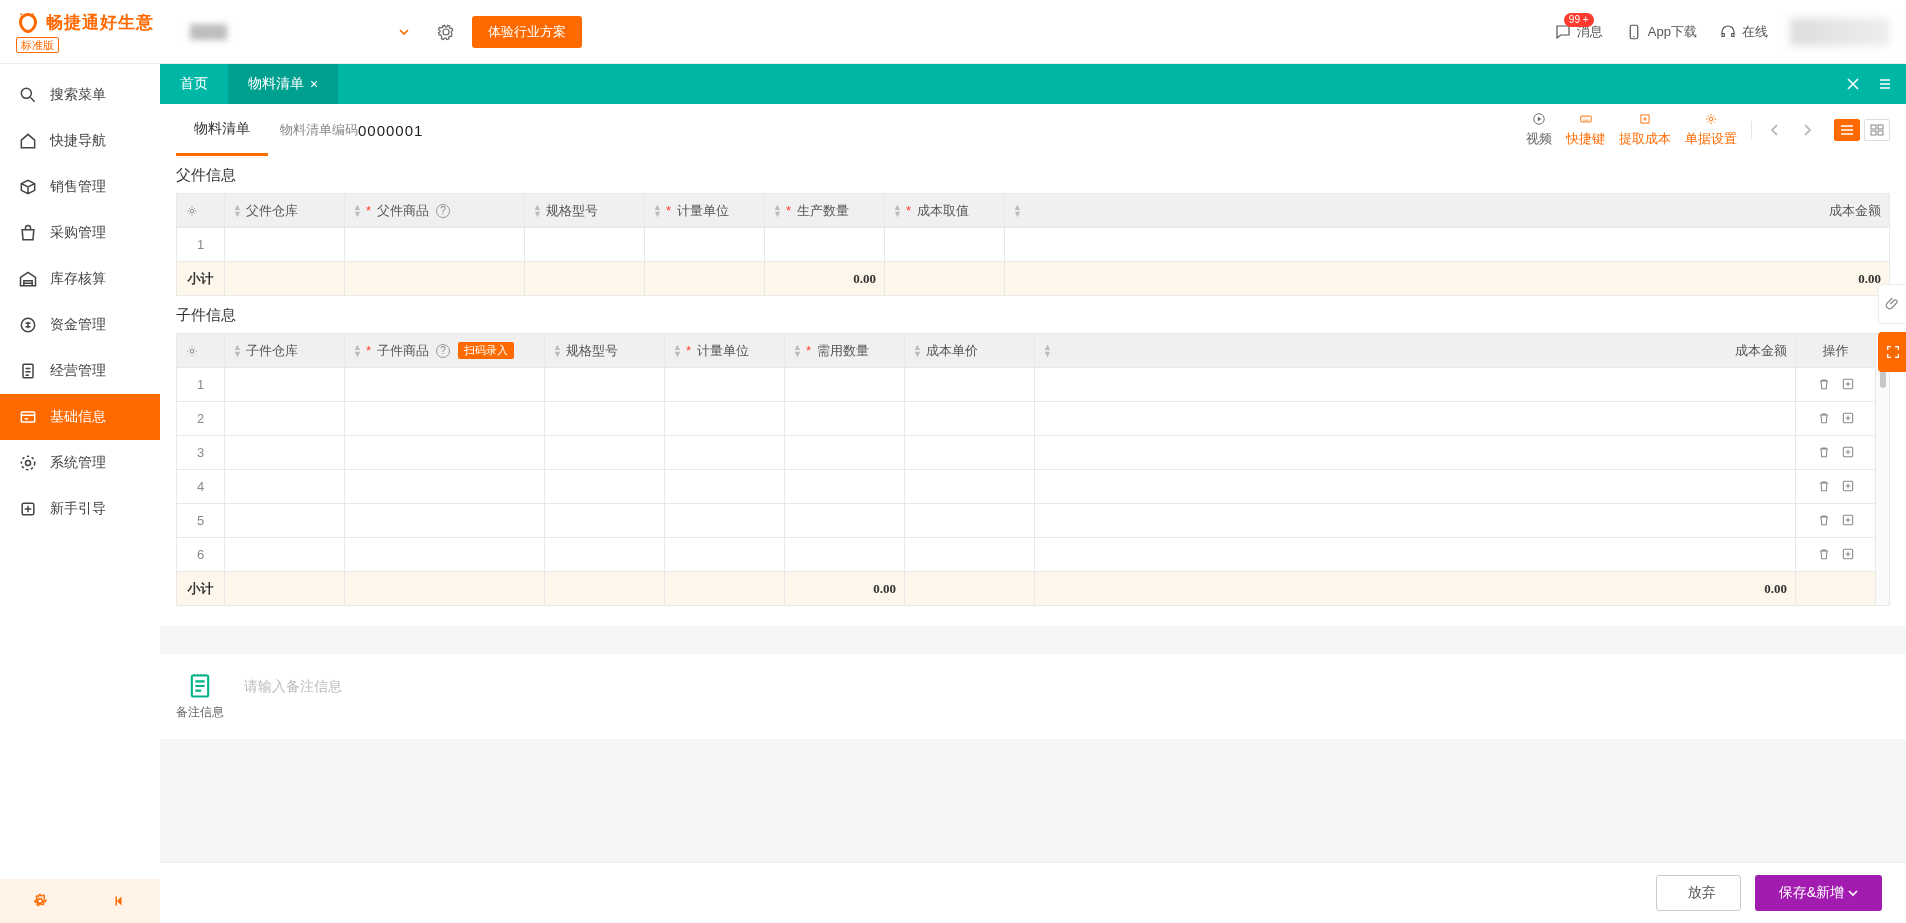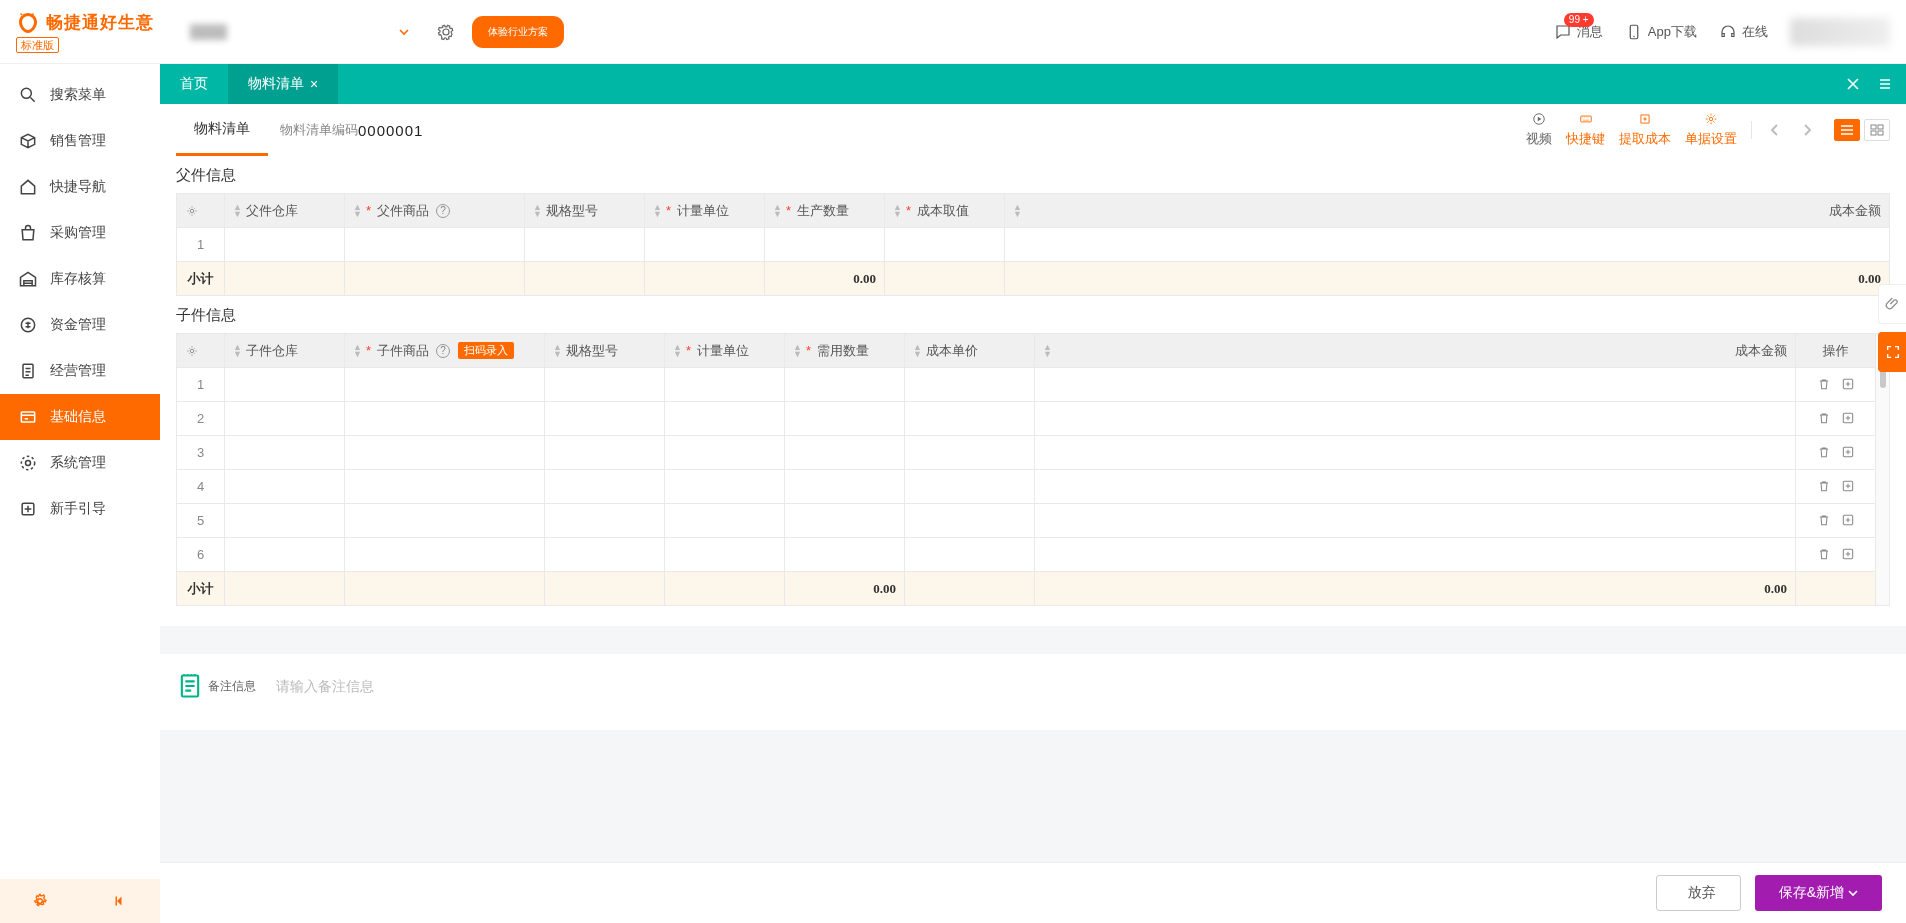--- a/index.html
+++ b/index.html
@@ -9,21 +9,21 @@
 .top-header { height: 64px; display: flex; align-items: center; padding: 0 16px; border-bottom: 1px solid #eee; background: #fff; position: relative; }
 .logo-wrap { display: flex; flex-direction: column; align-items: flex-start; gap: 2px; margin-right: 20px; width: 144px; }
 .logo-line { display: flex; align-items: center; gap: 6px; }
 .logo-mark { width: 24px; height: 24px; }
 .logo-text { color: #ff6a00; font-weight: 700; font-size: 17px; letter-spacing: 1px; }
 .logo-edition { border: 1px solid #ff6a00; color: #ff6a00; font-size: 11px; padding: 0 4px; border-radius: 2px; line-height: 14px; }
 .org-select { display: flex; align-items: center; gap: 8px; width: 240px; height: 32px; padding: 0 10px; background: #fff; cursor: pointer; }
 .org-name { flex: 1; color: #bbb; filter: blur(3px); }
 .org-caret { color: #ff6a00; }
 .gear-btn { width: 32px; height: 32px; display: flex; align-items: center; justify-content: center; cursor: pointer; color: #666; margin: 0 10px; }
-.experience-btn { background: #ff6a00; color: #fff; border: none; padding: 0 16px; height: 32px; border-radius: 11px; cursor: pointer; font-size: 10px; }
+.experience-btn { background: #ff6a00; color: #fff; border: none; padding: 0 16px; height: 32px; border-radius: 3px; cursor: pointer; font-size: 13px; }
 .header-right { margin-left: auto; display: flex; align-items: center; gap: 22px; }
 .hr-item { display: flex; align-items: center; gap: 5px; cursor: pointer; color: #555; position: relative; font-size: 13px; }
 .hr-icon { width: 18px; height: 18px; }
 .badge { position: absolute; top: -10px; left: 10px; background: #ff3b30; color: #fff; font-size: 10px; padding: 0 5px; border-radius: 8px; line-height: 14px; white-space: nowrap; }
 .avatar-blur { width: 100px; height: 28px; filter: blur(4px); background: linear-gradient(90deg,#ddd,#eee); border-radius: 4px; }
 
 
 .workspace { display: flex; height: calc(100vh - 64px); }
 
 
@@ -83,21 +83,21 @@
 .ops-cell { width: 80px; text-align: center !important; }
 .op-btn { width: 18px; height: 18px; display: inline-flex; align-items: center; justify-content: center; cursor: pointer; color: #888; margin: 0 3px; }
 
 .child-grid-wrap { display: flex; }
 .child-grid-wrap .grid-main { flex: 1; }
 .vscroll-stub { width: 14px; border: 1px solid #e9e9e9; border-left: none; background: #fafafa; display: flex; align-items: flex-start; justify-content: center; padding-top: 4px; }
 .vscroll-stub .thumb { width: 6px; height: 50px; background: #c8c8c8; border-radius: 3px; }
 
 
 .remark-panel { display: flex; align-items: flex-start; gap: 20px; padding: 18px 16px; margin-top: 16px; background: #fff; border-top: 12px solid #f5f6f7; }
-.remark-icon-wrap { display: flex; flex-direction: row; align-items: center; gap: 4px; color: #666; font-size: 12px; }
+.remark-icon-wrap { display: flex; flex-direction: column; align-items: center; gap: 4px; color: #666; font-size: 12px; }
 .remark-icon { width: 28px; height: 28px; color: #00b488; }
 .remark-text { flex: 1; border: none; resize: none; outline: none; font-size: 14px; min-height: 40px; padding-top: 6px; }
 .remark-text::placeholder { color: #bbb; }
 
 
 .footer-bar { height: 60px; background: #fff; display: flex; align-items: center; justify-content: flex-end; padding: 0 24px; gap: 14px; margin-top: auto; box-shadow: 0 -1px 0 #eee; }
 .btn { height: 36px; padding: 0 24px; border-radius: 3px; font-size: 14px; cursor: pointer; display: inline-flex; align-items: center; gap: 4px; }
 .btn-outline { border: 1px solid #ccc; background: #fff; color: #555; padding-left: 31px; }
 .btn-primary { border: none; background: #a21caf; color: #fff; }
 
@@ -173,32 +173,32 @@
             <svg viewBox="0 0 24 24" width="20" height="20">
               <circle cx="10" cy="10" r="6" fill="none" stroke="currentColor" stroke-width="1.8"></circle>
               <path stroke="currentColor" stroke-width="1.8" d="M15 15l5 5"></path>
             </svg>
           </span>
           <span>搜索菜单</span>
         </div>
         <div class="side-item">
           <span class="side-icon">
             <svg viewBox="0 0 24 24" width="20" height="20">
+              <path fill="none" stroke="currentColor" stroke-width="1.8" d="M4 11l8-7 8 7v9H4z"></path>
+            </svg>
+          </span>
+          <span>快捷导航</span>
+        </div>
+        <div class="side-item">
+          <span class="side-icon">
+            <svg viewBox="0 0 24 24" width="20" height="20">
               <path fill="none" stroke="currentColor" stroke-width="1.8" d="M4 8l8-4 8 4v8l-8 4-8-4zM4 8l8 4 8-4M12 12v8"></path>
             </svg>
           </span>
           <span>销售管理</span>
-        </div>
-        <div class="side-item">
-          <span class="side-icon">
-            <svg viewBox="0 0 24 24" width="20" height="20">
-              <path fill="none" stroke="currentColor" stroke-width="1.8" d="M4 11l8-7 8 7v9H4z"></path>
-            </svg>
-          </span>
-          <span>快捷导航</span>
         </div>
         <div class="side-item">
           <span class="side-icon">
             <svg viewBox="0 0 24 24" width="20" height="20">
               <path fill="none" stroke="currentColor" stroke-width="1.8" d="M5 8h14l-1 12H6zM9 8V6a3 3 0 016 0v2"></path>
             </svg>
           </span>
           <span>采购管理</span>
         </div>
         <div class="side-item">

